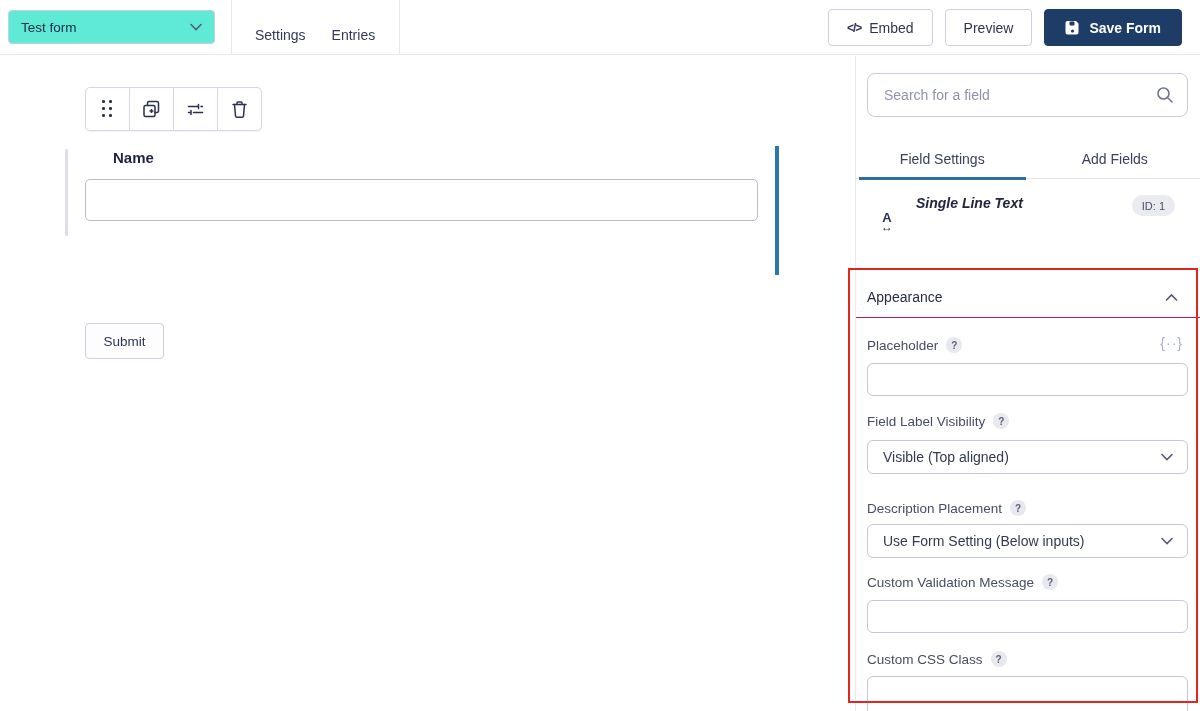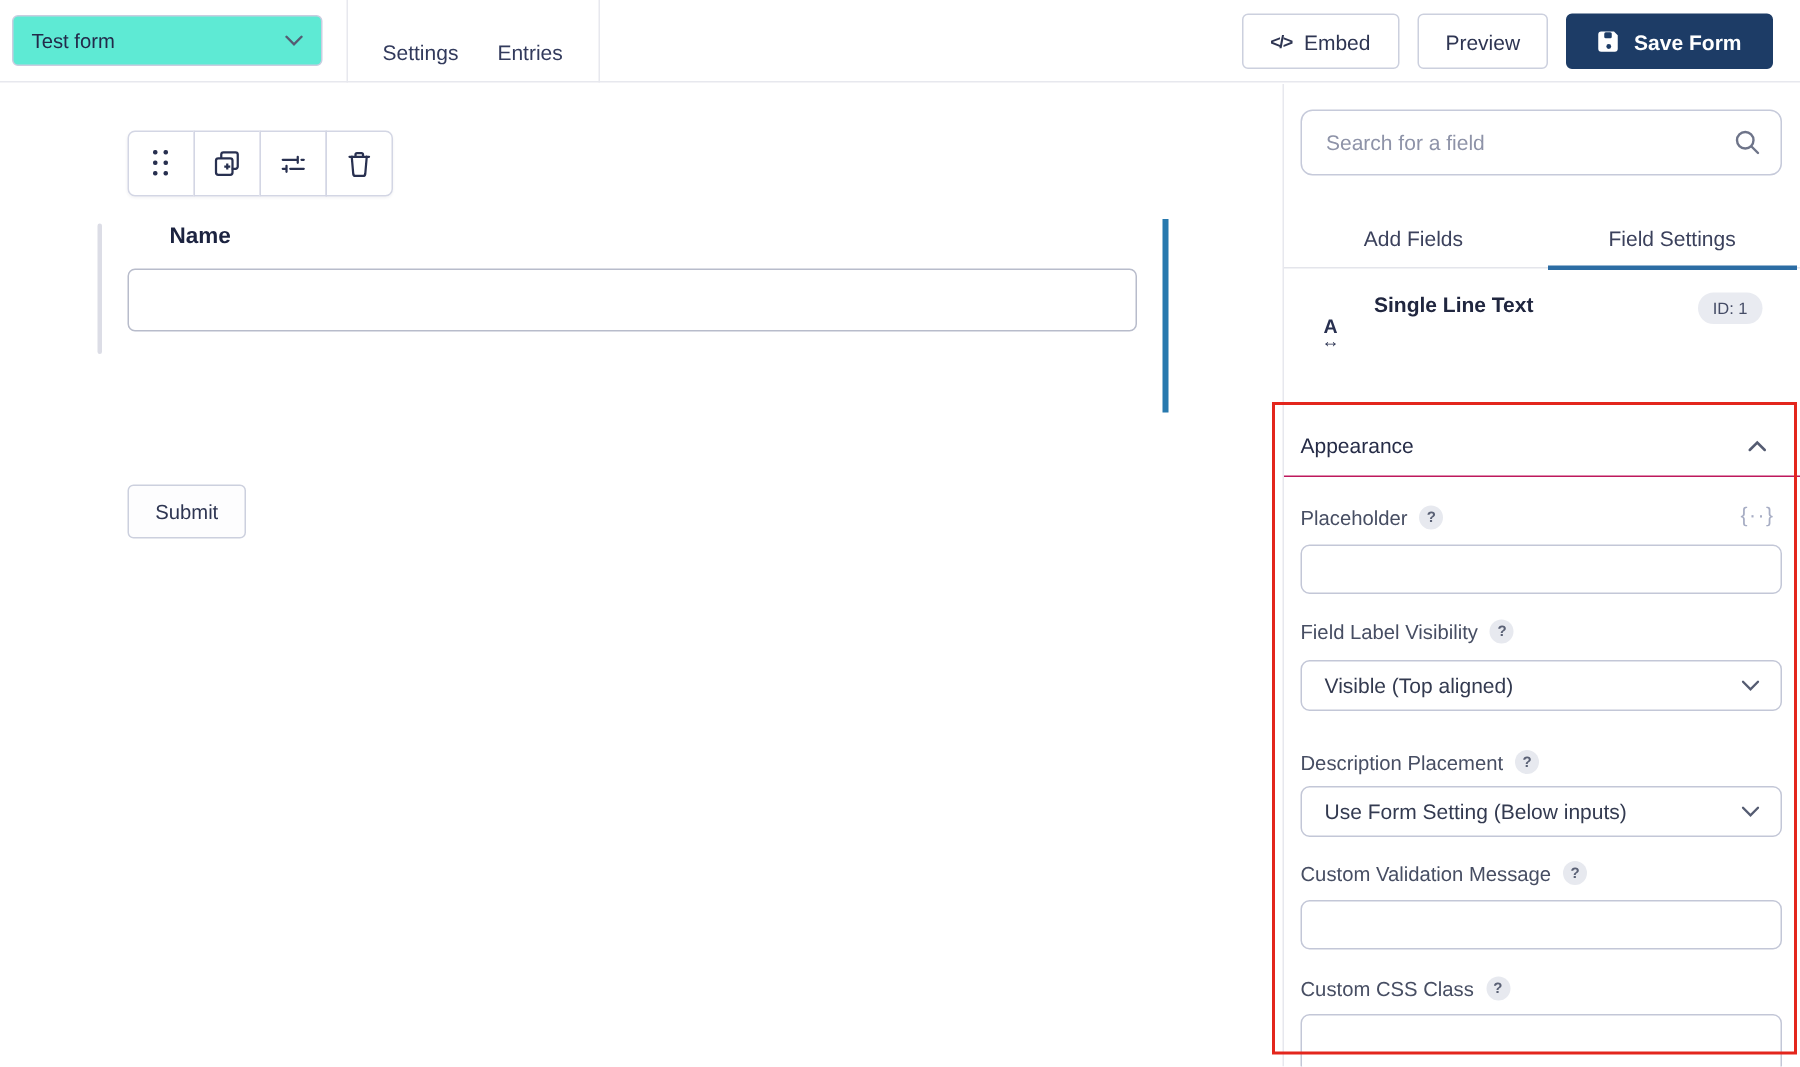--- a/index.html
+++ b/index.html
@@ -52,21 +52,21 @@
   .search-icon { position:absolute; right:14px; top:13px; color:#6e7489; }
   .tab-row { position:absolute; left:0; top:84px; width:345px; height:39px; display:flex;
              border-bottom:1px solid #e4e5eb; }
   .tab { flex:1; display:flex; align-items:center; justify-content:center; font-size:14px;
          color:#3b415c; cursor:pointer; position:relative; }
   .tab.active::after { content:""; position:absolute; left:3px; right:3px; bottom:-2px; height:3px; background:#2c6da4; }
   .sel-field-icon { position:absolute; left:21px; top:157px; width:20px; text-align:center;
                     color:#283050; line-height:10px; }
   .sel-field-icon .a { font-size:13px; font-weight:bold; display:block; }
   .sel-field-icon .arr { font-size:12px; display:block; margin-top:-1px; }
-  .sel-field-title { position:absolute; left:60px; top:139px; font-size:14px; font-weight:bold; color:#20263f; }
+  .sel-field-title { position:absolute; left:60px; top:139px; font-size:14px; font-weight:bold; color:#20263f;font-style:italic; }
   .sel-field-desc { position:absolute; left:60px; top:161px; width:212px; font-size:13.5px;
                     line-height:17.5px; color:#4c5368; }
   .id-pill { position:absolute; right:25px; top:139px; height:21px; border-radius:11px;
              background:#e9ebf1; color:#454c66; font-size:11px; display:flex; align-items:center;
              padding:0 10px; }
   .acc-header { position:absolute; left:0; top:221px; width:344px; height:41px;
                 border-bottom:1px solid #be185d; display:flex; align-items:center;
                 justify-content:space-between; padding:0 22px 0 11px; cursor:pointer; }
   .acc-title { font-size:14px; color:#262c47; }
   .chev { color:#555c72; }
@@ -183,22 +183,22 @@
     <input class="search-input" type="text" placeholder="Search for a field" style="">
     <span class="search-icon">
       <svg width="18" height="18" viewBox="0 0 18 18" fill="none" stroke="#6e7489" stroke-width="1.6" stroke-linecap="round">
         <circle cx="7.5" cy="7.5" r="5.5"></circle>
           <path d="M12 12 L16 16"></path>
       </svg>
     </span>
   </div>
 
   <div class="tab-row">
+    <div class="tab active">Field Settings</div>
     <div class="tab">Add Fields</div>
-    <div class="tab active">Field Settings</div>
   </div>
 
   <div class="sel-field-icon">
     <span class="a">A</span>
     <span class="arr">↔</span>
   </div>
   <div class="sel-field-title">Single Line Text</div>
   <div class="id-pill">ID: 1</div>
 
   <div class="acc-header">

